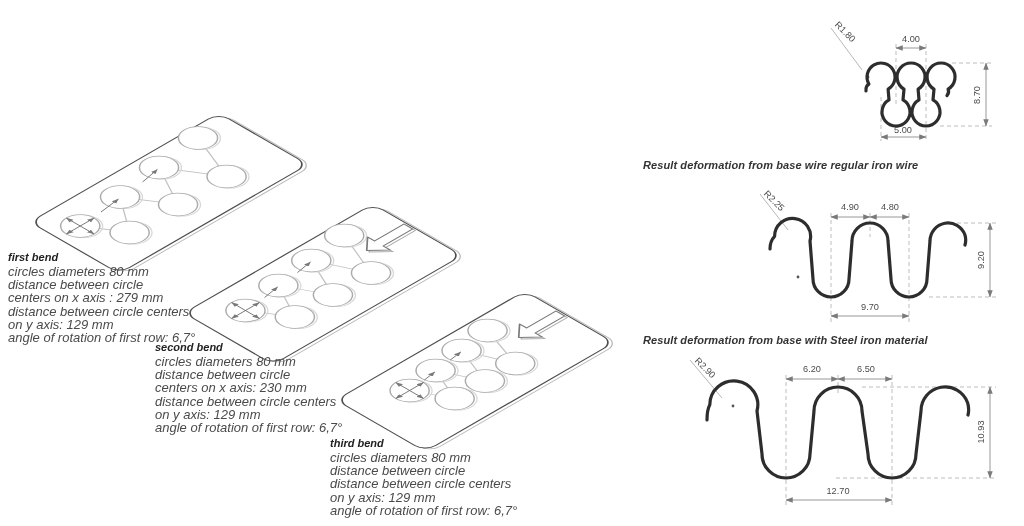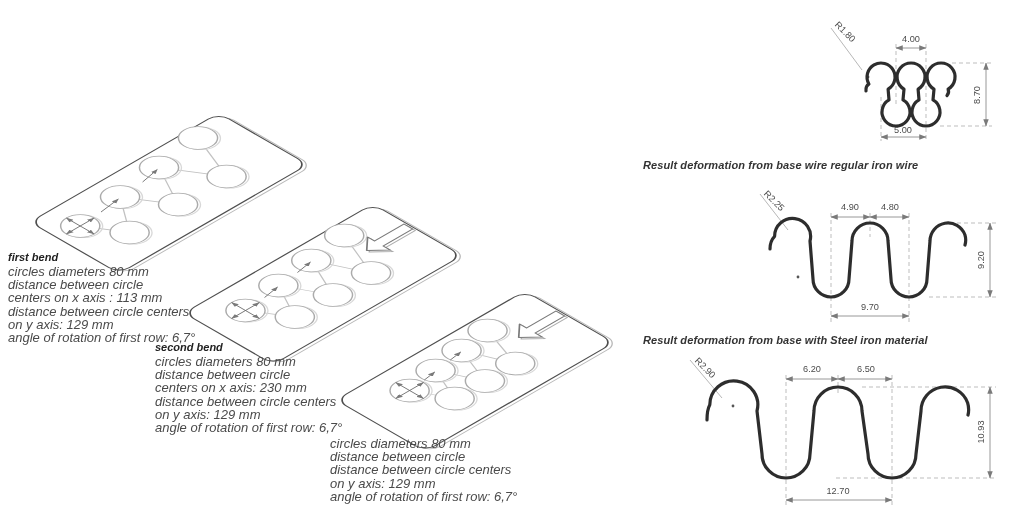--- a/index.html
+++ b/index.html
@@ -207,37 +207,38 @@
   </g>
 </svg>
 
   <div class="hdr" style="left:643px;top:159px">Result deformation from base wire regular iron wire</div>
   <div class="hdr" style="left:643px;top:334px">Result deformation from base with Steel iron  material</div>
 
   <div class="bend" style="left:8px;top:251px">
     <div class="bend-title">first bend</div>
     <div class="bend-line">circles diameters 80 mm</div>
     <div class="bend-line">distance between circle</div>
-    <div class="bend-line">centers on x axis : 113 mm</div>
+    <div class="bend-line">centers on x axis : 279 mm</div>
     <div class="bend-line">distance between circle centers</div>
     <div class="bend-line">on y axis: 129 mm</div>
     <div class="bend-line">angle of rotation of first row: 6,7°</div>
   </div>
 
   <div class="bend" style="left:155px;top:341px">
     <div class="bend-title">second bend</div>
     <div class="bend-line">circles diameters 80 mm</div>
     <div class="bend-line">distance between circle</div>
     <div class="bend-line">centers on x axis: 230 mm</div>
     <div class="bend-line">distance between circle centers</div>
     <div class="bend-line">on y axis: 129 mm</div>
     <div class="bend-line">angle of rotation of first row: 6,7°</div>
   </div>
 
   <div class="bend" style="left:330px;top:437px">
+    <div class="bend-title">third bend</div>
     <div class="bend-line">circles diameters 80 mm</div>
     <div class="bend-line">distance between circle</div>
     <div class="bend-line">distance between circle centers</div>
     <div class="bend-line">on y axis: 129 mm</div>
     <div class="bend-line">angle of rotation of first row: 6,7°</div>
   </div>
 
 </div>
 
 </body></html>

